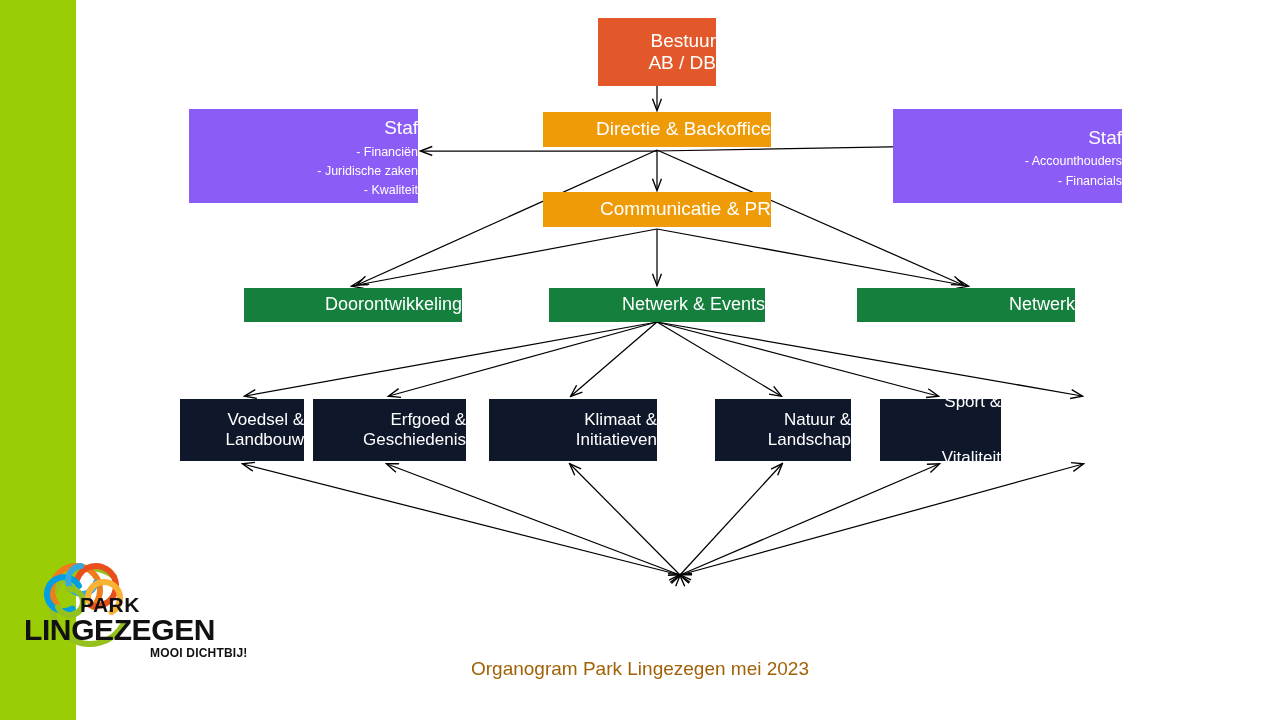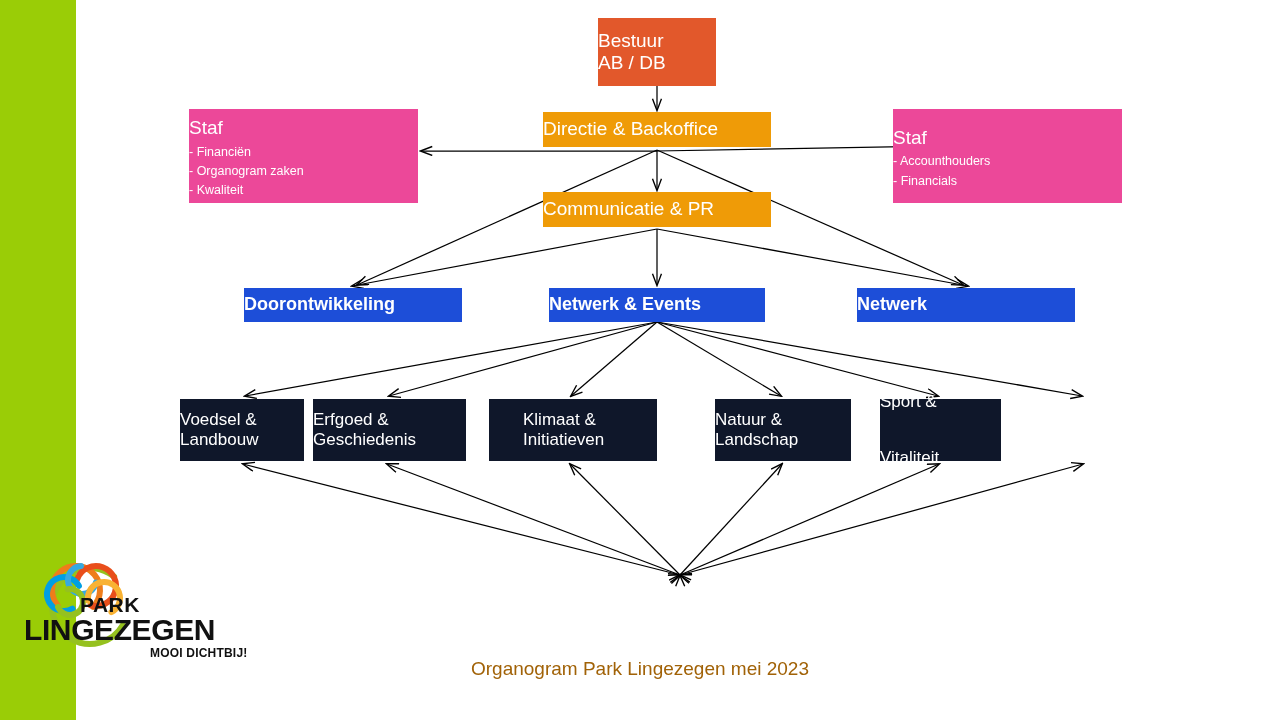--- a/index.html
+++ b/index.html
@@ -23,21 +23,21 @@
     top: 0;
     width: 76px;
     height: 720px;
     background: #9ACD06;
   }
   .node {
     position: absolute;
     box-sizing: border-box;
     display: flex;
     flex-direction: column;
-    align-items: flex-start;
+    align-items: flex-end;
     justify-content: center;
     color: #ffffff;
     text-align: center;
     line-height: 1.18;
     z-index: 5;
   }
   .node .line { display: block; white-space: nowrap; }
 
   .n-bestuur {
     left: 598px; top: 18px; width: 118px; height: 68px;
@@ -48,33 +48,32 @@
     left: 543px; top: 112px; width: 228px; height: 35px;
     background: #EF9B07;
     font-size: 19px;
   }
   .n-comm {
     left: 543px; top: 192px; width: 228px; height: 35px;
     background: #EF9B07;
     font-size: 19px;
   }
   .n-staf {
-    background: #ec4899;
+    background: #8b5cf6;
     padding-top: 6px;
   }
   .n-staf-left { left: 189px; top: 109px; width: 229px; height: 94px; }
   .n-staf-right { left: 893px; top: 109px; width: 229px; height: 94px; }
   .staf-title { font-size: 19px; margin-bottom: 3px; }
   .staf-item { font-size: 12.5px; line-height: 1.55; }
 
   .n-green {
-    background: #1d4ed8;
+    background: #15803d;
     font-size: 18px;
     height: 34px;
-    font-weight: bold;
   }
   .n-door  { left: 244px; top: 288px; width: 218px; }
   .n-netw  { left: 549px; top: 288px; width: 216px; }
   .n-beh   { left: 857px; top: 288px; width: 218px; }
 
   .n-blue {
     background: #0f172a;
     font-size: 17px;
     height: 62px;
   }
@@ -177,21 +176,21 @@
     <span class="line">Directie &amp; Backoffice</span>
   </div>
 
   <div class="node n-comm">
     <span class="line">Communicatie &amp; PR</span>
   </div>
 
   <div class="node n-staf n-staf-left">
     <span class="staf-title">Staf</span>
     <span class="staf-item">- Financiën</span>
-    <span class="staf-item">-   Organogram zaken</span>
+    <span class="staf-item">-   Juridische zaken</span>
     <span class="staf-item">-    Kwaliteit</span>
   </div>
 
   <div class="node n-staf n-staf-right">
     <span class="staf-title">Staf</span>
     <span class="staf-item">- Accounthouders</span>
     <span class="staf-item">-    Financials</span>
   </div>
 
   <div class="node n-green n-door">

